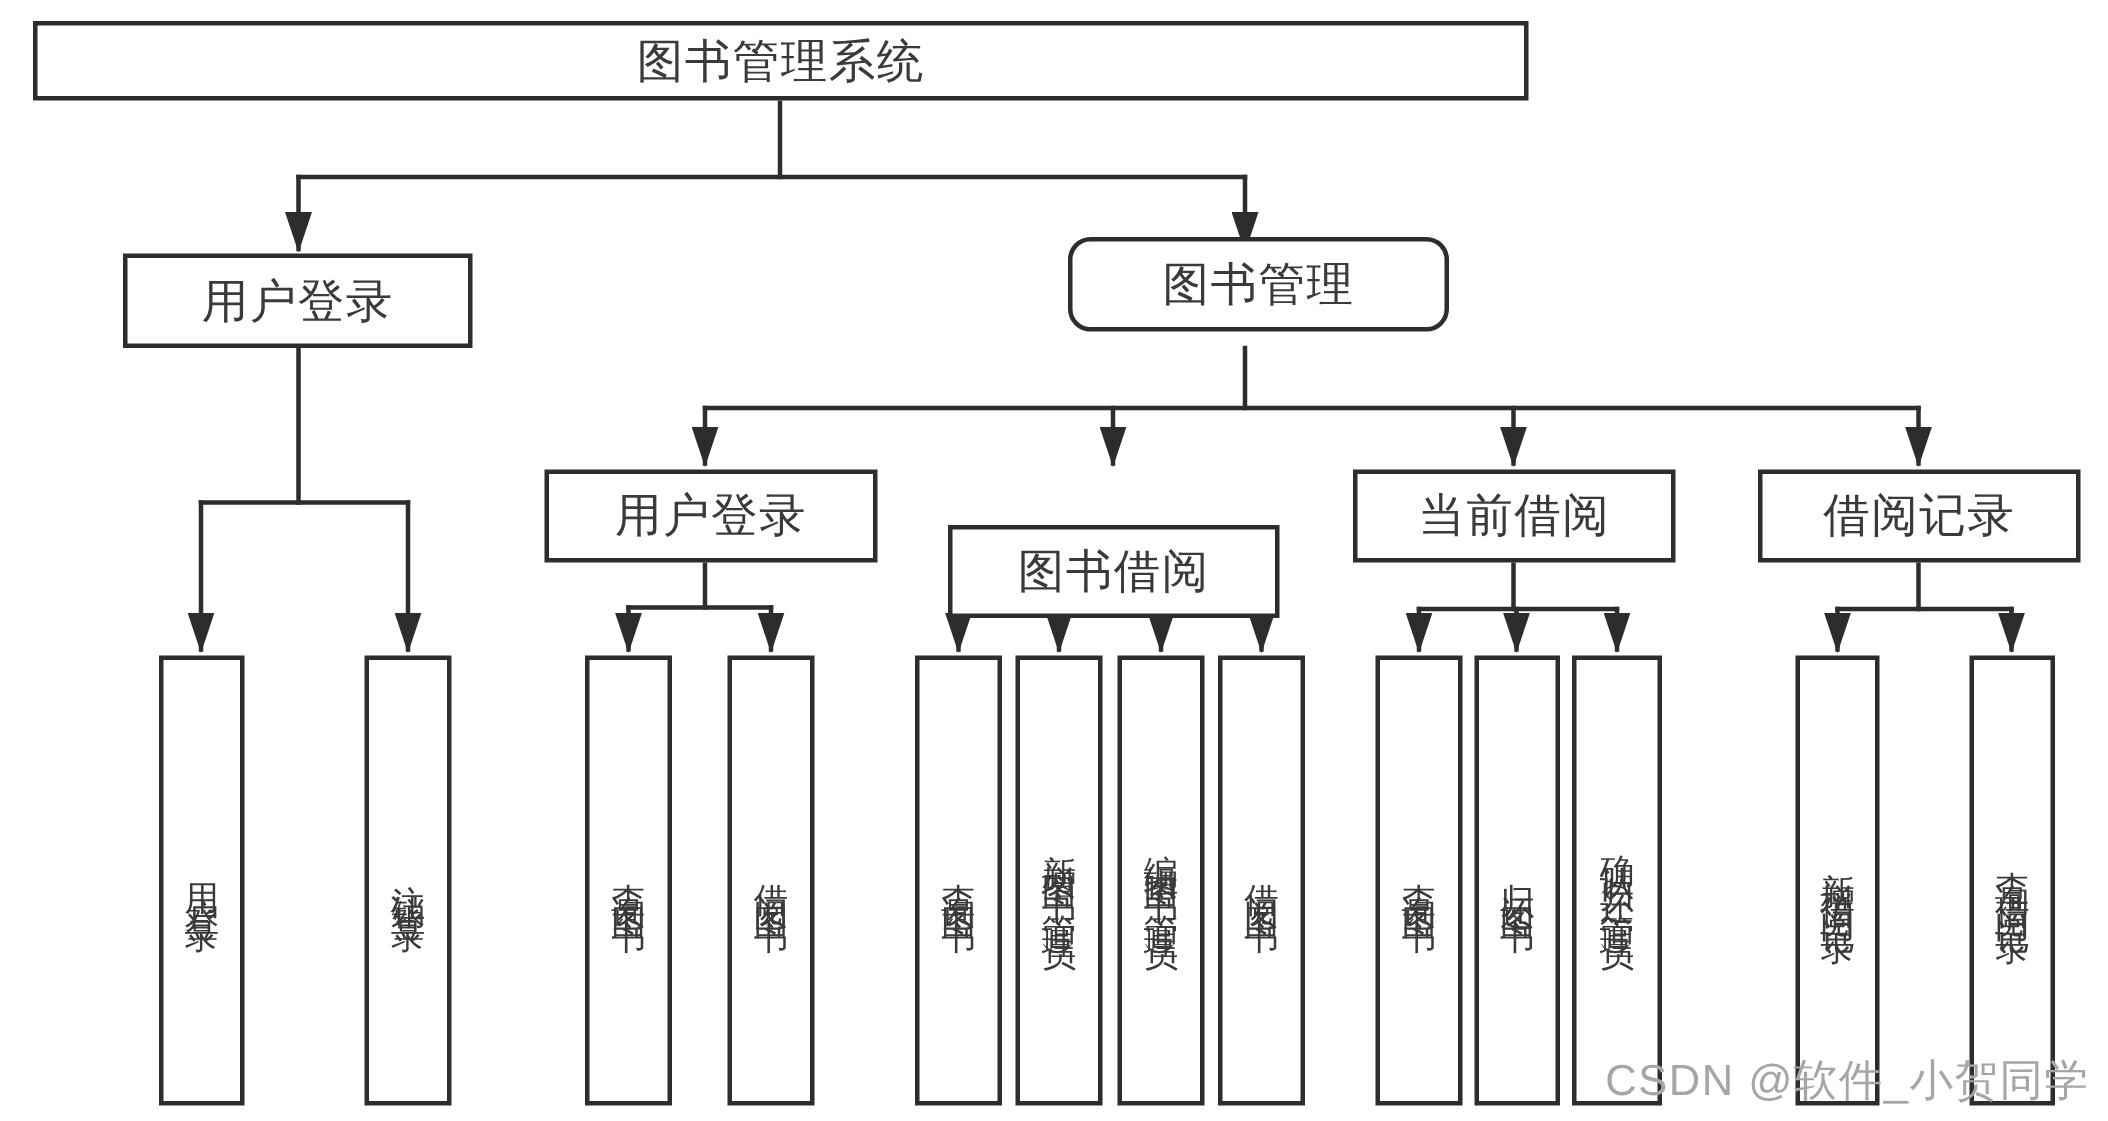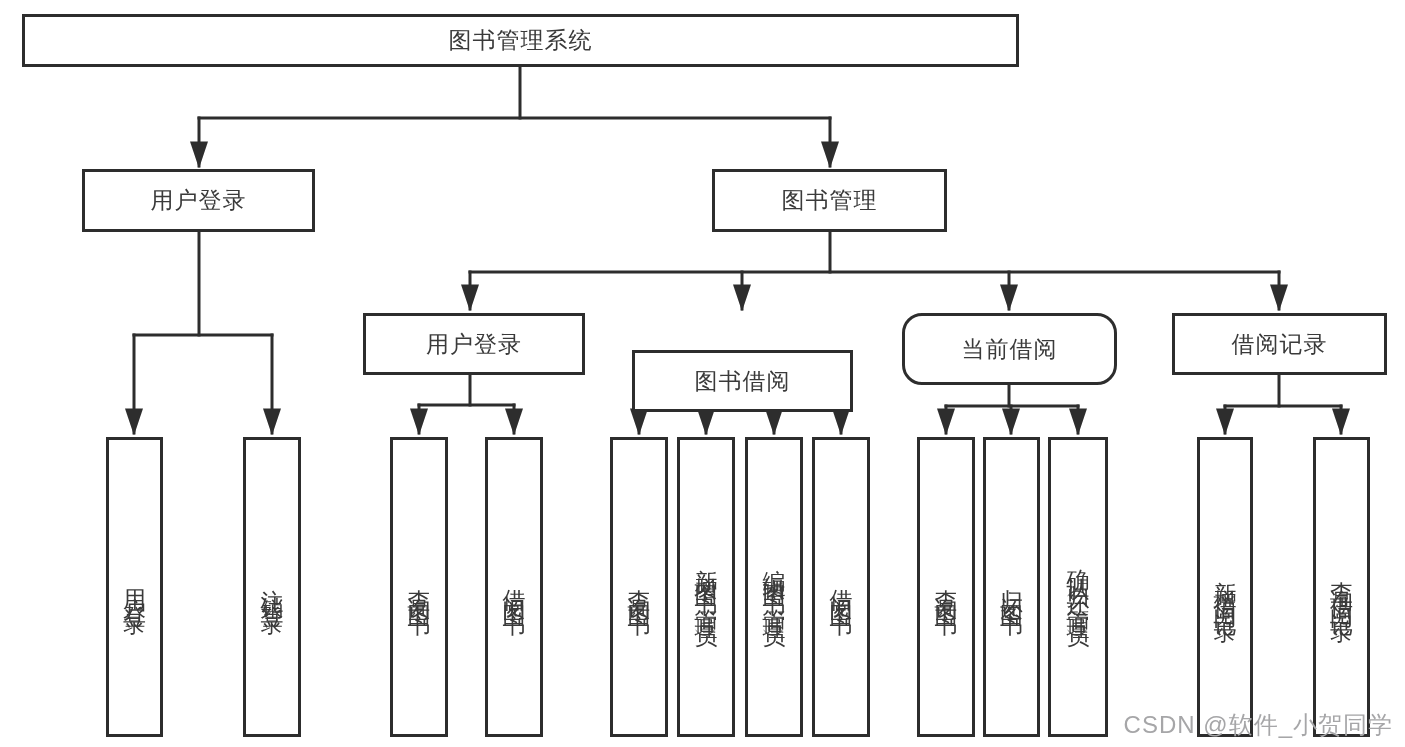--- a/index.html
+++ b/index.html
@@ -27,35 +27,35 @@
     box-sizing: border-box;
     border: 3px solid #2d2d2d;
     background: #ffffff;
     display: flex;
     align-items: center;
     justify-content: center;
     color: #3a3a3a;
     z-index: 2;
   }
   .h-node {
-    font-size: 23px;
+    font-size: 31px;
     letter-spacing: 1px;
     white-space: nowrap;
   }
   .v-node {
     writing-mode: vertical-rl;
     font-size: 23px;
     letter-spacing: 8px;
     line-height: 1;
   }
   .watermark {
     position: absolute;
     right: 12px;
     bottom: 6px;
-    font-size: 24px;
+    font-size: 29px;
     color: #a6a6a8;
     letter-spacing: 1px;
     z-index: 5;
     white-space: nowrap;
   }
   line { stroke: #2d2d2d; stroke-width: 3; stroke-linecap: square; }
 </style>
 </head>
 <body>
 
@@ -119,25 +119,25 @@
       <line x1="1279" y1="375" x2="1279" y2="406"></line>
       <line x1="1225" y1="406" x2="1341" y2="406"></line>
       <line x1="1225" y1="406" x2="1225" y2="433" marker-end="url(#arrowhead)"></line>
       <line x1="1341" y1="406" x2="1341" y2="433" marker-end="url(#arrowhead)"></line>
     </g>
   </svg>
 
   <div class="node h-node" style="left:22px; top:14px; width:997px; height:53px;">图书管理系统</div>
 
   <div class="node h-node" style="left:82px; top:169px; width:233px; height:63px;">用户登录</div>
-  <div class="node h-node" style="left:712px; top:169px; width:235px; height:63px;">图书管理</div>
+  <div class="node h-node" style="left:712px; top:158px; width:254px; height:63px;border-radius:15px;">图书管理</div>
 
   <div class="node h-node" style="left:363px; top:313px; width:222px; height:62px;">用户登录</div>
   <div class="node h-node" style="left:632px; top:313px; width:221px; height:62px;margin-top:37px;">图书借阅</div>
-  <div class="node h-node" style="left:902px; top:313px; width:215px; height:72px;border-radius:20px;">当前借阅</div>
+  <div class="node h-node" style="left:902px; top:313px; width:215px; height:62px;">当前借阅</div>
   <div class="node h-node" style="left:1172px; top:313px; width:215px; height:62px;">借阅记录</div>
 
   <div class="node v-node" style="left:106px; top:437px; width:57px; height:300px;">用户登录</div>
   <div class="node v-node" style="left:243px; top:437px; width:58px; height:300px;">注销登录</div>
 
   <div class="node v-node" style="left:390px; top:437px; width:58px; height:300px;">查询图书</div>
   <div class="node v-node" style="left:485px; top:437px; width:58px; height:300px;">借阅图书</div>
 
   <div class="node v-node" style="left:610px; top:437px; width:58px; height:300px;">查询图书</div>
   <div class="node v-node" style="left:677px; top:437px; width:58px; height:300px;">新增图书（管理员）</div>

